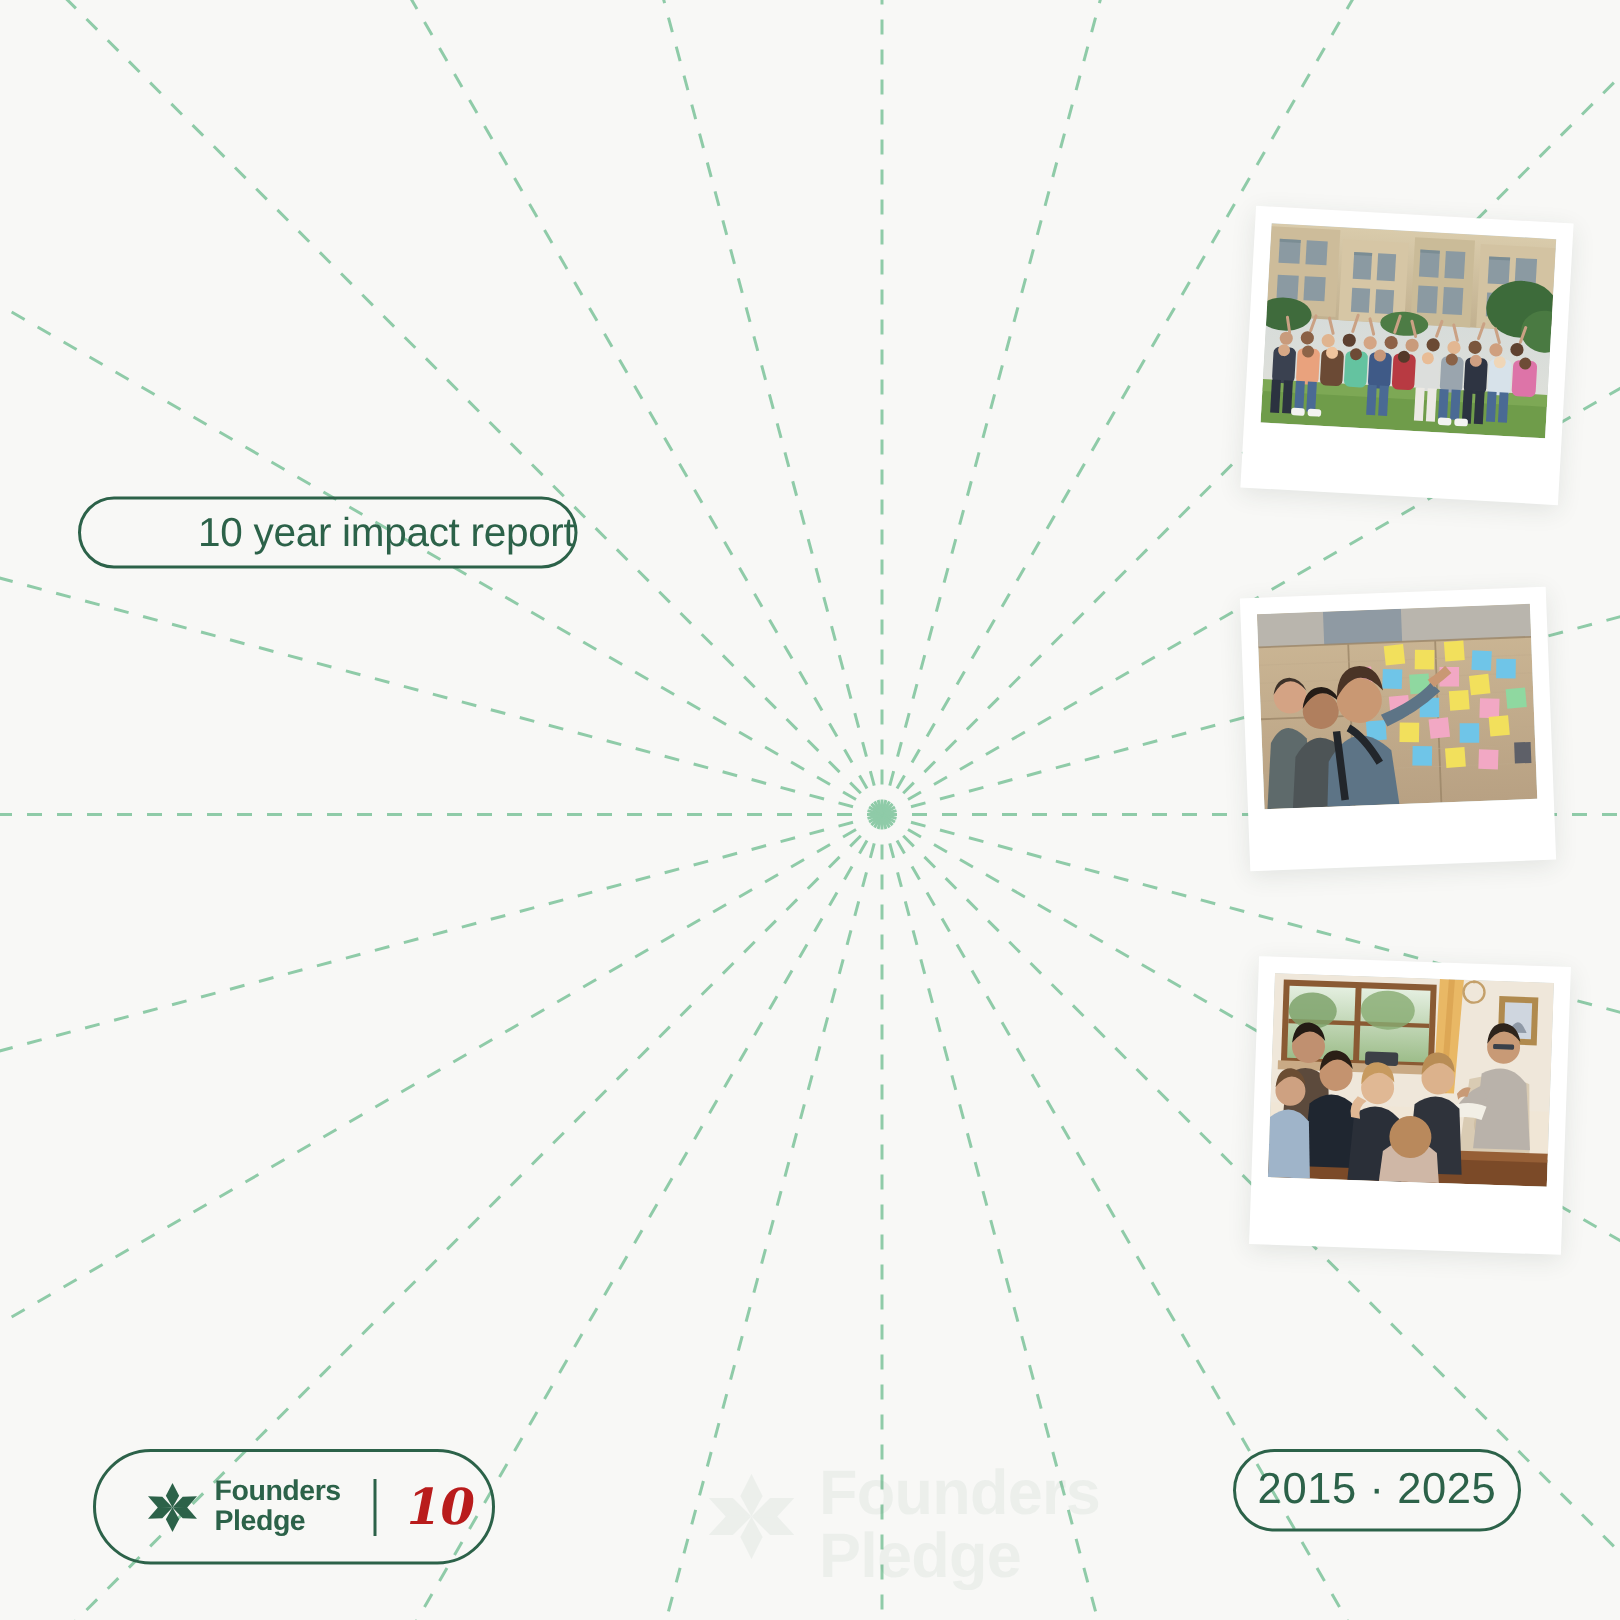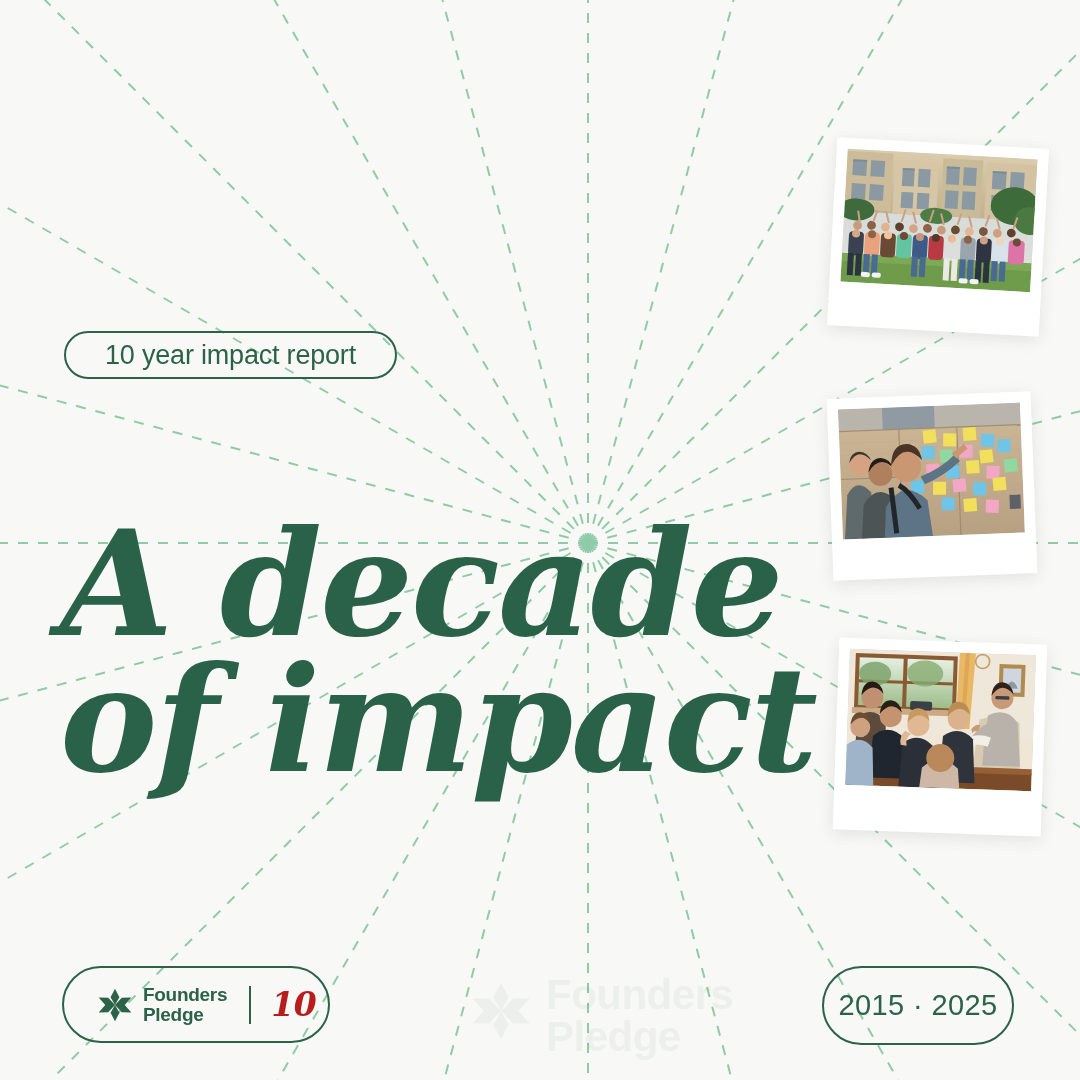--- a/index.html
+++ b/index.html
@@ -60,26 +60,27 @@
     position: absolute;
     display: flex;
     align-items: center;
     justify-content: center;
     box-sizing: border-box;
     border: 2px solid #2C6249;
     border-radius: 999px;
     color: #2C6249;
   }
   #eyebrow-pill {
-    left: 64px;
+    left: 52px;
     top: 331px;
     width: 333px;
     height: 48px;
     font-size: 27px;
     letter-spacing: -0.2px;
+    justify-content: flex-end;
   }
 
   
   #headline {
     position: absolute;
     left: 60px;
     top: 418px;
     width: 780px;
     color: #2A6249;
     font-family: "DejaVu Serif", "Liberation Serif", serif;
@@ -162,21 +163,21 @@
     font-weight: 700;
     font-size: 33px;
     color: #b91c1c;
     letter-spacing: -0.5px;
   }
 
   #years-badge {
     left: 822px;
     top: 966px;
     width: 192px;
-    height: 79px;
+    height: 55px;
     font-size: 29px;
     letter-spacing: 0.4px;
   }
 </style>
 </head>
 <body>
 
 <div id="poster">
 
   <svg id="rays" viewBox="0 0 1080 1080" width="1080" height="1080" aria-hidden="true">
@@ -218,22 +219,20 @@
       </g>
     </svg>
     <div class="wm-text">Founders
 Pledge</div>
   </div>
 
   <div class="pill" id="eyebrow-pill">
     <span>10 year impact report</span>
   </div>
 
-  <h1 id="headline">A decade
-of impact</h1>
 
   <div class="photo-frame" id="photo-1">
     <div class="photo-img">
       <svg viewBox="0 0 190 133" width="190" height="133">
         <defs>
           <linearGradient id="sky1" x1="0" y1="0" x2="0" y2="1">
             <stop offset="0" stop-color="#cdd6d9"></stop>
               <stop offset="1" stop-color="#e2e2da"></stop>
           </linearGradient>
           <linearGradient id="stone1" x1="0" y1="0" x2="0" y2="1">

